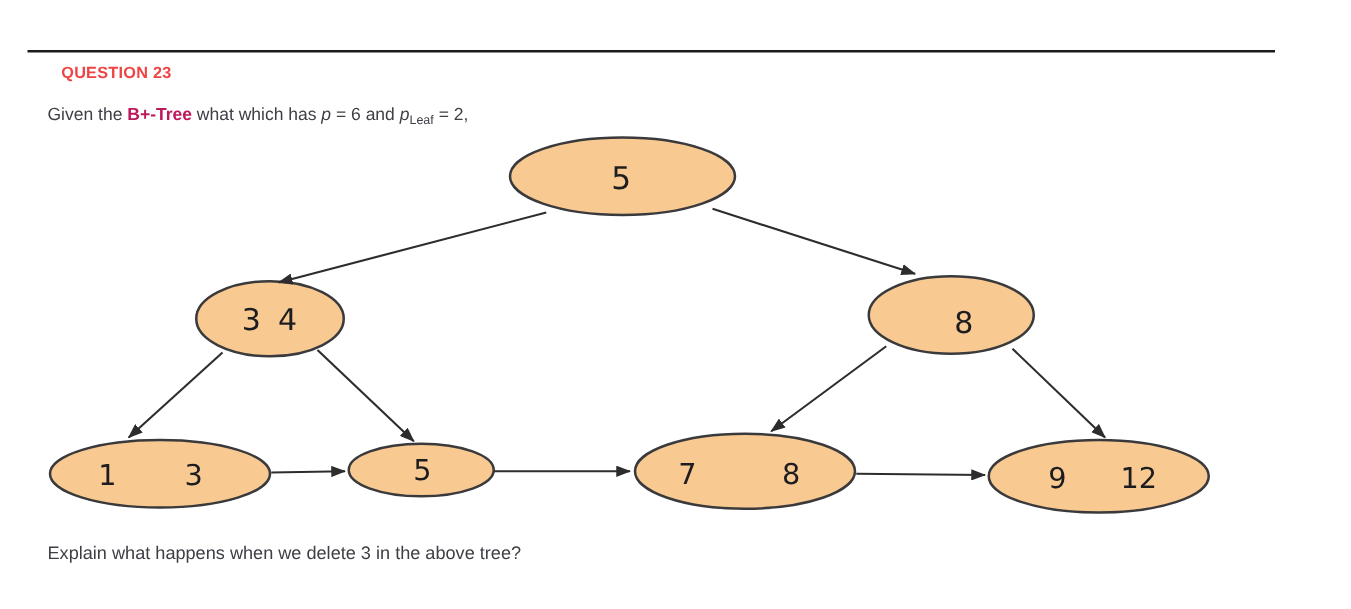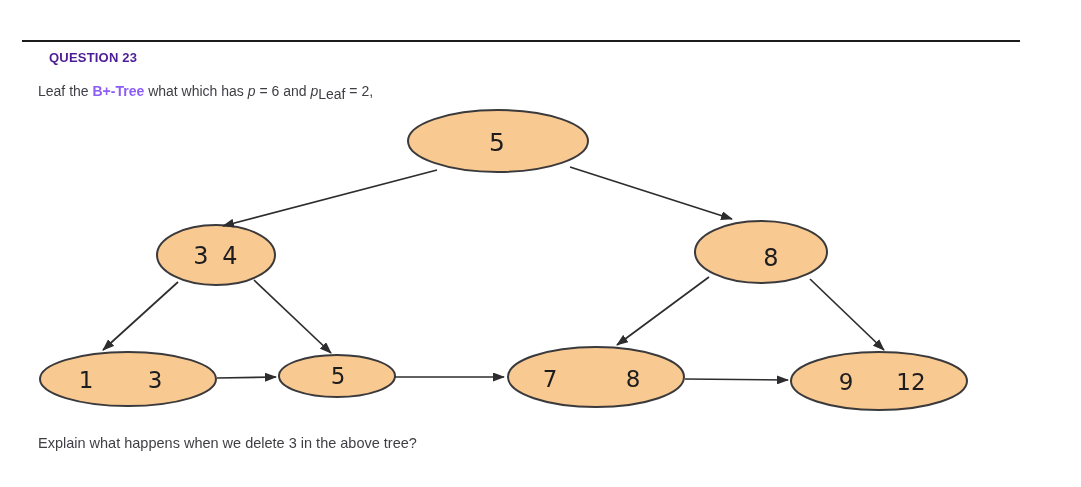--- a/index.html
+++ b/index.html
@@ -18,33 +18,33 @@
     left: 22px; top: 40px;
     width: 998px; height: 2px;
     background: #1c1c1e;
   }
   .q-header {
     position: absolute;
     left: 49px; top: 50px;
     font-size: 13px;
     font-weight: bold;
     letter-spacing: 0.2px;
-    color: #4c1d95;
+    color: #ef4444;
   }
   .q-intro {
     position: absolute;
     left: 38px; top: 83px;
     margin: 0;
     font-size: 14px;
     color: #3e3e45;
   }
   .q-intro i { font-style: italic; }
-  .q-intro b { color: #8b5cf6; }
+  .q-intro b { color: #be185d; }
   .leafsub {
-    font-size: 14px;
+    font-size: 10px;
     vertical-align: -3px;
     line-height: 0;
   }
   .q-footer {
     position: absolute;
     left: 38px; top: 435px;
     margin: 0;
     font-size: 14.5px;
     color: #3e3e45;
   }
@@ -70,21 +70,21 @@
   .k-mid  { font-size: 24px; }
   .k-leaf { font-size: 23px; }
 </style>
 </head>
 <body>
 
 <div class="top-rule"></div>
 
 <div class="q-header">QUESTION 23</div>
 
-<p class="q-intro"><span>Leaf the </span><b>B+-Tree</b><span> what which has </span><i>p</i><span> = 6 and </span><i>p</i><sub class="leafsub">Leaf</sub><span> = 2,</span></p>
+<p class="q-intro"><span>Given the </span><b>B+-Tree</b><span> what which has </span><i>p</i><span> = 6 and </span><i>p</i><sub class="leafsub">Leaf</sub><span> = 2,</span></p>
 
 <svg class="tree" width="1081" height="487" viewBox="0 0 1081 487">
   <defs>
     <marker id="arrow" viewBox="0 0 12 9" refX="11" refY="4.5" markerWidth="12" markerHeight="9" orient="auto" markerUnits="userSpaceOnUse">
       <path d="M0,0 L12,4.5 L0,9 Z" fill="#2d2d2f"></path>
     </marker>
   </defs>
 
   <g>
     <ellipse class="node-shape" cx="498" cy="141" rx="90" ry="31" fill="#F9C992"></ellipse>

